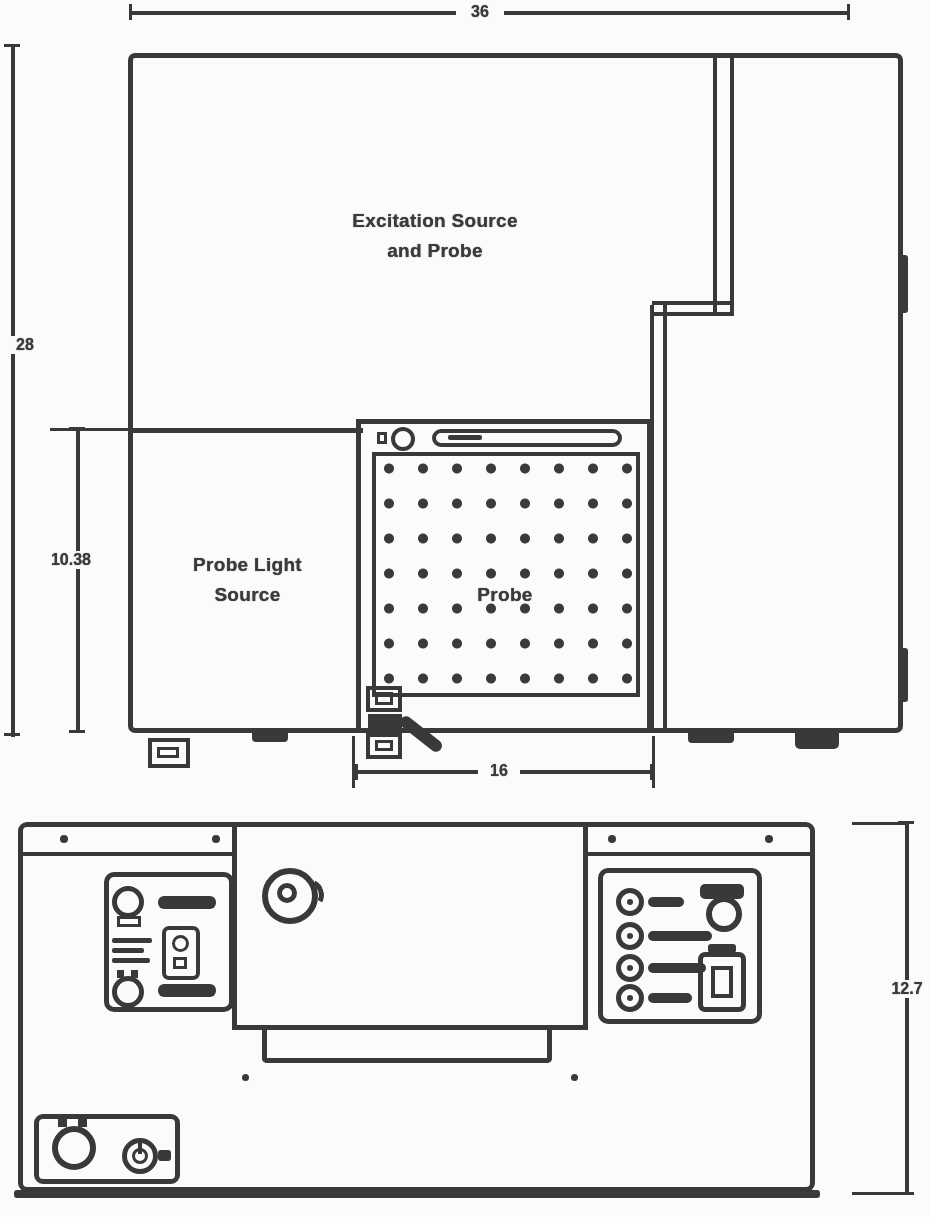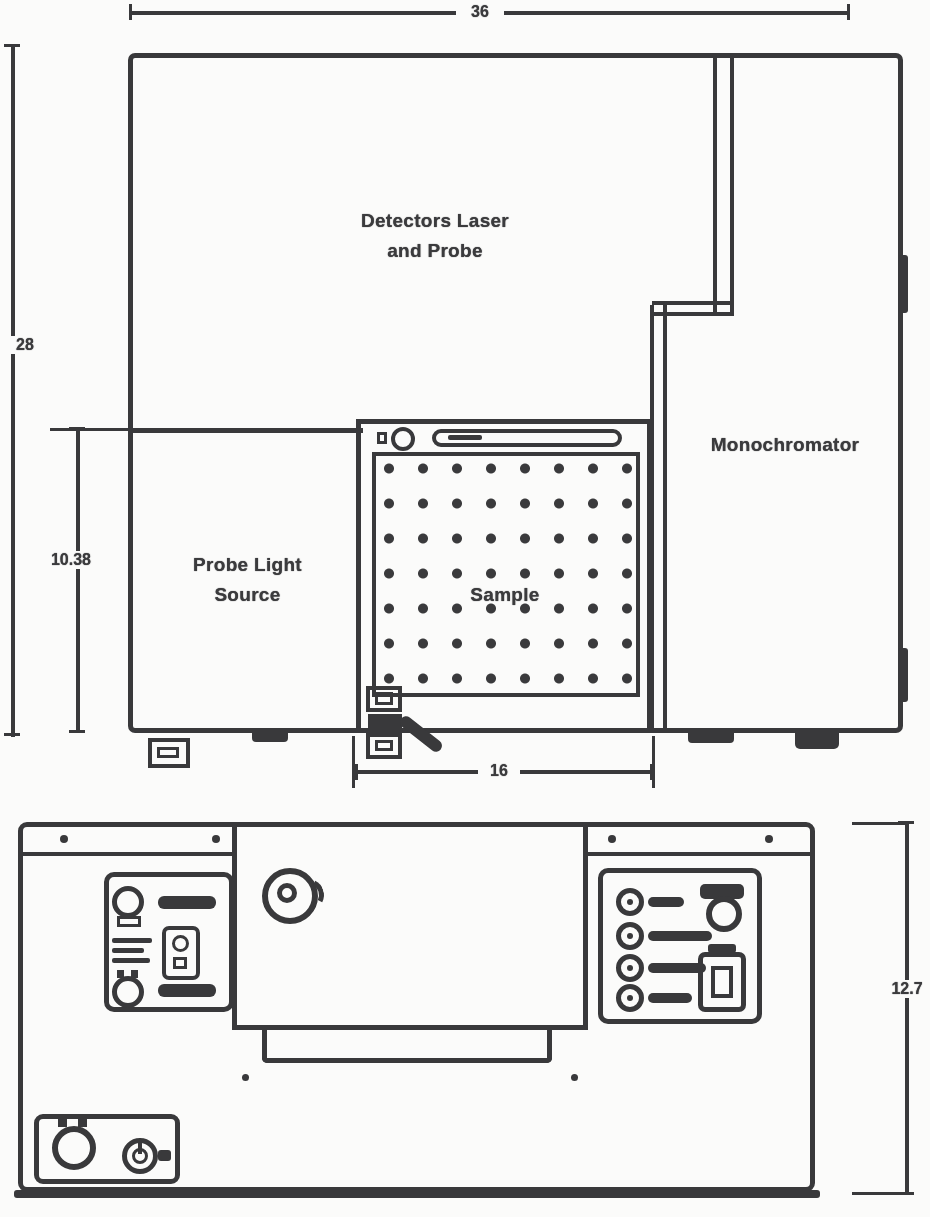--- a/index.html
+++ b/index.html
@@ -82,32 +82,31 @@
     <div class="abs solid" style="left:795px;top:731px;width:44px;height:18px;border-radius:0 0 5px 5px;"></div>
 
     <div class="abs thinvline" style="left:352px;top:736px;height:52px;"></div>
     <div class="abs thinvline" style="left:652px;top:736px;height:52px;"></div>
     <div class="abs hline" style="left:356px;top:770px;width:296px;"></div>
     <div class="abs tickv" style="left:355px;top:764px;"></div>
     <div class="abs tickv" style="left:650px;top:764px;"></div>
     <div class="abs dim-label" style="left:478px;top:762px;width:42px;">16</div>
 
     <div class="abs region-label" style="left:330px;top:206px;width:210px;">
-      <div>Detectors Laser</div>
+      <div>Excitation Source</div>
       <div>and Probe</div>
     </div>
     <div class="abs region-label" style="left:680px;top:430px;width:210px;">
-      <div>Monochromator</div>
     </div>
     <div class="abs region-label" style="left:145px;top:550px;width:205px;">
       <div>Probe Light</div>
       <div>Source</div>
     </div>
     <div class="abs region-label" style="left:400px;top:580px;width:210px;">
-      <div>Sample</div>
+      <div>Probe</div>
     </div>
   </div>
 
   <div>
 
     <div class="abs stroke" style="left:18px;top:822px;width:797px;height:370px;border-radius:9px;"></div>
     <div class="abs solid" style="left:14px;top:1190px;width:806px;height:8px;border-radius:3px;"></div>
 
     <div class="abs hline" style="left:23px;top:852px;width:210px;"></div>
     <div class="abs hline" style="left:588px;top:852px;width:224px;"></div>

